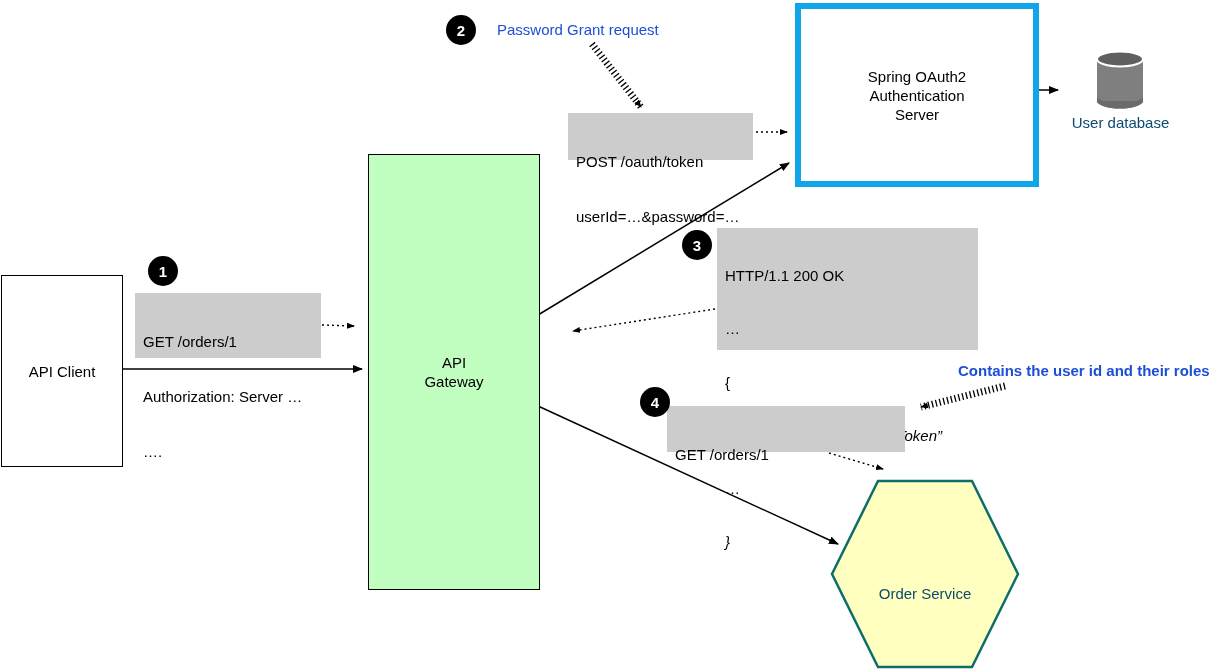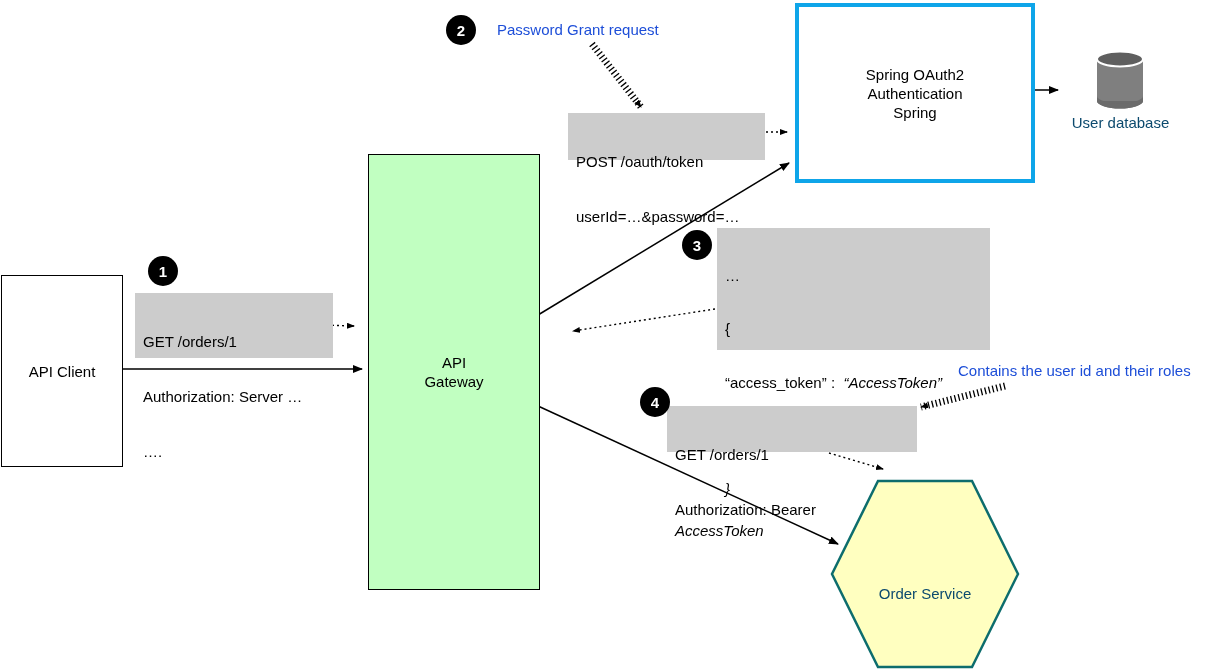--- a/index.html
+++ b/index.html
@@ -26,27 +26,27 @@
   #api-client {
     left: 1px; top: 275px; width: 120px; height: 190px;
     background: #ffffff; border: 1.5px solid #000;
   }
   #api-gateway {
     left: 368px; top: 154px; width: 170px; height: 434px;
     background: #c1ffc1; border: 1.5px solid #000;
   }
   #auth-server {
     left: 795px; top: 3px; width: 232px; height: 172px;
-    background: #ffffff; border: 4px solid #0ea5e9;
+    background: #ffffff; border: 6px solid #0ea5e9;
   }
   .msg {
     position: absolute;
     background: #cccccc;
     font-size: 15px; color: #000;
-    padding: 4px 20px 0 8px;
+    padding: 4px 8px 0 8px;
     z-index: 2;
     white-space: pre-wrap;
   }
   .msg .line { line-height: 20px; }
   #msg1 { left: 135px; top: 293px; width: 170px; height: 61px; }
   #msg1 .line { line-height: 21px; }
   #msg2 { left: 568px; top: 113px; width: 169px; height: 43px; }
   #msg2 .line { line-height: 21px; }
   #msg3 { left: 717px; top: 228px; width: 245px; height: 118px; }
   #msg3 .line { line-height: 19.3px; }
@@ -65,21 +65,21 @@
   #badge2 { left: 446px; top: 15px; }
   #badge3 { left: 682px; top: 230px; }
   #badge4 { left: 640px; top: 387px; }
   .ann {
     position: absolute;
     font-size: 15px; color: #1d4ed8;
     white-space: nowrap;
     z-index: 2;
   }
   #ann-password { left: 497px; top: 21px; }
-  #ann-roles { left: 958px; top: 362px; }
+  #ann-roles { left: 958px; top: 362px; font-weight: bold; }
   .shape-label {
     position: absolute;
     font-size: 15px; color: #0c4a6e;
     text-align: center;
     z-index: 2;
   }
   #order-service-label { left: 845px; top: 565px; width: 160px; margin-top: 20px; }
   #user-database-label { left: 1048px; top: 114px; width: 145px; }
 </style>
 </head>
@@ -128,50 +128,50 @@
     <div>
       <div>API</div>
       <div>Gateway</div>
     </div>
   </div>
 
   <div class="node" id="auth-server">
     <div>
       <div>Spring OAuth2</div>
       <div>Authentication</div>
-      <div>Spring</div>
+      <div>Server</div>
     </div>
   </div>
 
   <div class="shape-label" id="order-service-label">Order Service</div>
 
   <div class="shape-label" id="user-database-label">User database</div>
 
   <div class="msg" id="msg1">
     <div class="line">GET /orders/1</div>
     <div class="line">Authorization: Server …</div>
     <div class="line">….</div>
   </div>
 
   <div class="msg" id="msg2">
     <div class="line">POST /oauth/token</div>
     <div class="line">userId=…&amp;password=…</div>
   </div>
 
   <div class="msg" id="msg3">
+    <div class="line">HTTP/1.1 200 OK</div>
     <div class="line">…</div>
     <div class="line">{</div>
     <div class="line"><span>“access_token” :  </span><span class="italic">“AccessToken”</span></div>
     <div class="line">…</div>
     <div class="line italic">}</div>
   </div>
 
   <div class="msg" id="msg4">
     <div class="line">GET /orders/1</div>
-    <div class="line"><span>Authorization: Bearer </span><span class="italic">AccessToken</span></div>
   </div>
 
   <div class="badge" id="badge1">1</div>
   <div class="badge" id="badge2">2</div>
   <div class="badge" id="badge3">3</div>
   <div class="badge" id="badge4">4</div>
 
   <div class="ann" id="ann-password">Password Grant request</div>
   <div class="ann" id="ann-roles">Contains the user id and their roles</div>
 

